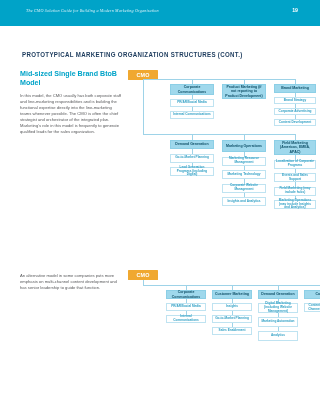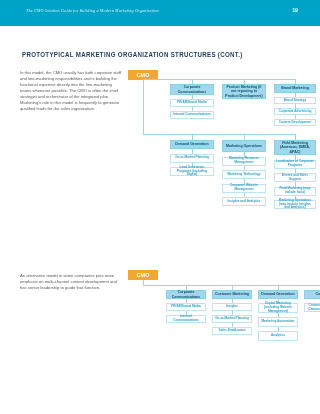--- a/index.html
+++ b/index.html
@@ -44,20 +44,21 @@
 <body>
 
 <div class="topbar">
   <div class="run">The CMO Solution Guide for Building a Modern Marketing Organization</div>
   <div class="pageno">19</div>
 </div>
 
 <div class="sectitle">PROTOTYPICAL MARKETING ORGANIZATION STRUCTURES (CONT.)</div>
 
 <div class="txtcol" id="blk1">
+  <h2>Mid-sized Single Brand BtoB Model</h2>
   <p>In this model, the CMO usually has both corporate staff and line-marketing responsibilities and is building the functional expertise directly into the line-marketing teams whenever possible. The CMO is often the chief strategist and orchestrator of the integrated plan. Marketing's role in this model is frequently to generate qualified leads for the sales organization.</p>
 </div>
 
 <div class="txtcol" id="blk2">
   <p>An alternative model in some companies puts more emphasis on multi-channel content development and has senior leadership to guide that function.</p>
 </div>
 
 <div class="chart" id="chart1">
     <div class="node cmo" style="left: 2px; top: 2px; width: 30px; height: 10px;">CMO</div>
     <div class="ln vl" style="left: 17px; top: 12px; width: 0.6px;"></div>

